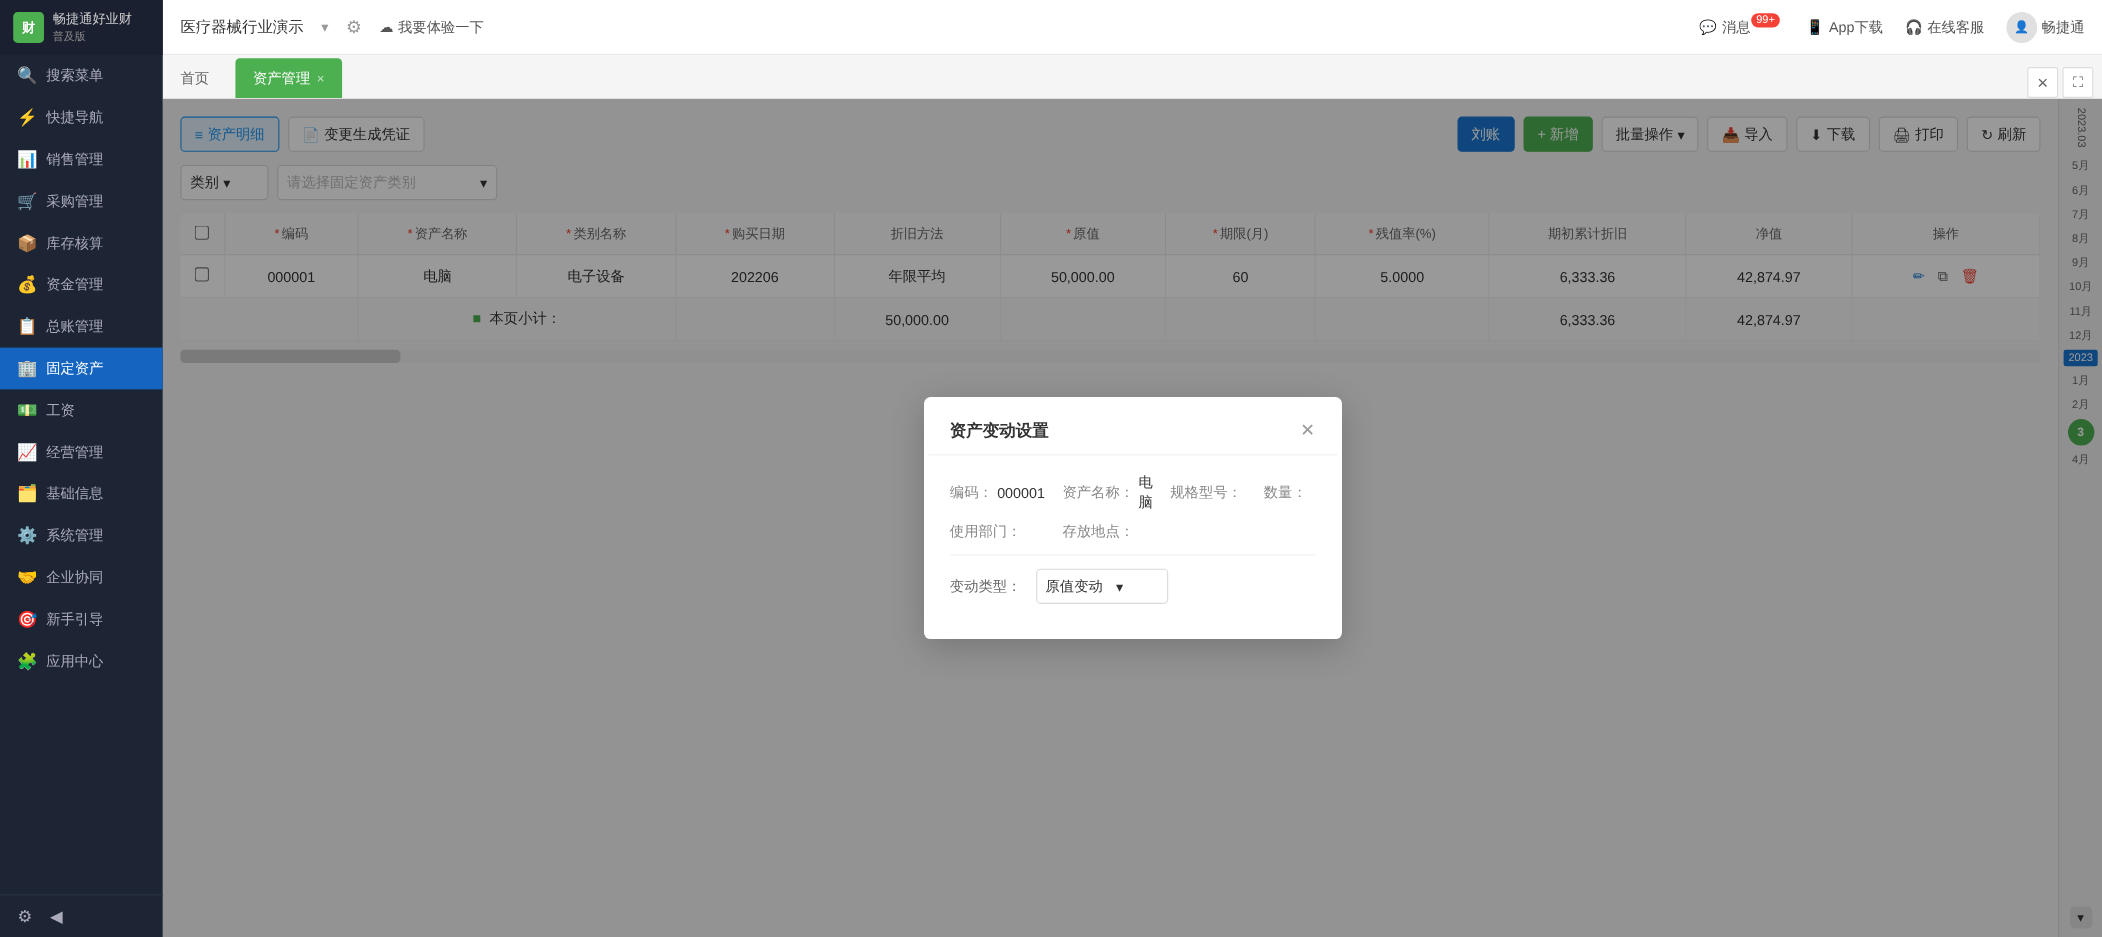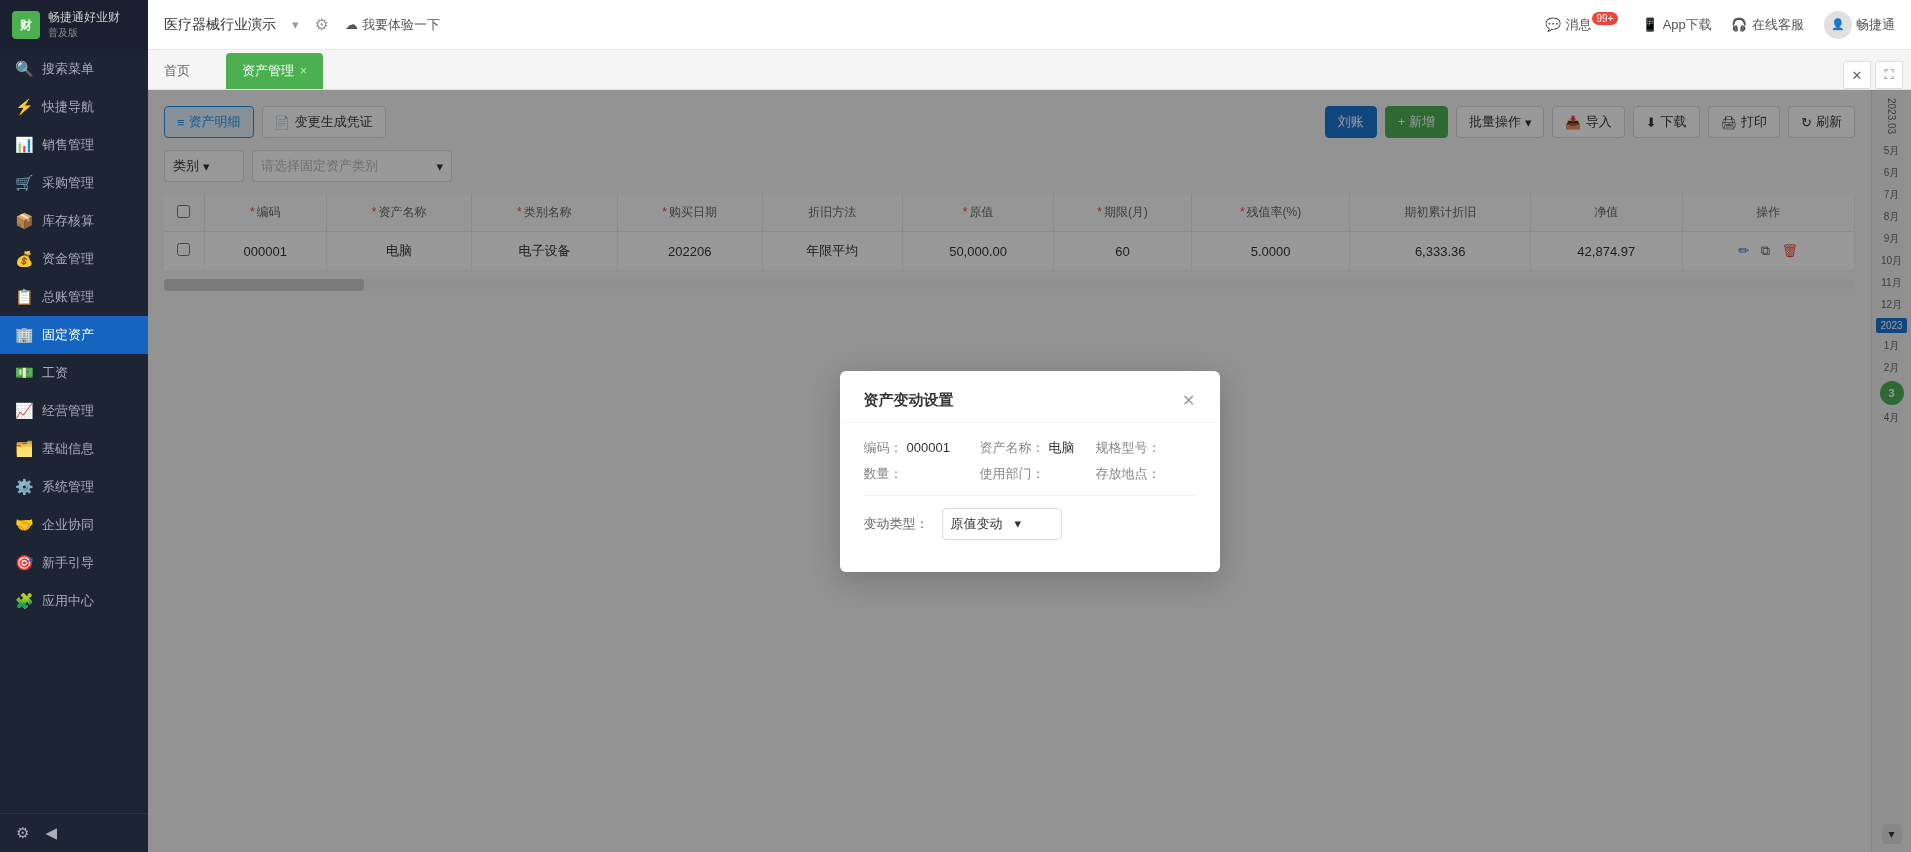--- a/index.html
+++ b/index.html
@@ -23,21 +23,21 @@
 
     
     .top-header { height: 50px; background: #fff; display: flex; align-items: center; padding: 0 16px; border-bottom: 1px solid #e8e8e8; gap: 16px; }
     .header-right { margin-left: auto; display: flex; align-items: center; gap: 20px; }
     .header-btn { display: flex; align-items: center; gap: 4px; color: #555; font-size: 13px; cursor: pointer; }
     .badge { background: #f44336; color: #fff; border-radius: 10px; padding: 1px 5px; font-size: 10px; position: relative; top: -6px; left: -4px; }
     .avatar { width: 28px; height: 28px; background: #e0e0e0; border-radius: 50%; display: flex; align-items: center; justify-content: center; font-size: 11px; color: #666; }
 
     
     .tabs-bar { height: 40px; background: #f5f5f5; display: flex; align-items: flex-end; padding: 0 0 0 0; border-bottom: 1px solid #e0e0e0; }
-    .tab { height: 36px; padding: 0 16px; display: flex; align-items: center; gap: 6px; cursor: pointer; font-size: 13px; color: #666; background: #e8e8e8; border-radius: 4px 4px 0 0; margin-left: 20px; }
+    .tab { height: 36px; padding: 0 16px; display: flex; align-items: center; gap: 6px; cursor: pointer; font-size: 13px; color: #666; background: #e8e8e8; border-radius: 4px 4px 0 0; margin-left: 8px; }
     .tab.active { background: #4caf50; color: #fff; }
     .tab-close { font-size: 12px; cursor: pointer; opacity: 0.7; }
     .tab-home { height: 36px; padding: 0 16px; display: flex; align-items: center; cursor: pointer; font-size: 13px; color: #666; background: transparent; }
     .tab-actions { margin-left: auto; display: flex; align-items: center; gap: 4px; padding-right: 8px; }
     .tab-action-btn { width: 28px; height: 28px; display: flex; align-items: center; justify-content: center; cursor: pointer; color: #666; border: 1px solid #ddd; border-radius: 2px; background: #fff; }
 
     
     .content-area { flex: 1; display: flex; overflow: hidden; position: relative; }
     .page-content { flex: 1; padding: 16px; overflow: auto; background: #f5f5f5; }
 
@@ -70,21 +70,21 @@
     .pagination { display: flex; align-items: center; gap: 8px; padding: 12px 0 0 0; font-size: 13px; color: #666; }
     .page-size-select { height: 28px; border: 1px solid #d9d9d9; border-radius: 4px; padding: 0 6px; font-size: 12px; }
 
     
     .modal-overlay { position: absolute; top: 0; left: 0; right: 0; bottom: 0; background: rgba(0,0,0,0.4); display: flex; align-items: center; justify-content: center; z-index: 100; }
     .modal { background: #fff; border-radius: 6px; padding: 4px; width: 380px; box-shadow: 0 8px 32px rgba(0,0,0,0.2); }
     .modal-header { padding: 16px 20px 12px; display: flex; align-items: center; justify-content: space-between; border-bottom: 1px solid #f0f0f0; }
     .modal-title { font-size: 15px; font-weight: 600; color: #333; }
     .modal-close { cursor: pointer; color: #999; font-size: 16px; }
     .modal-body { padding: 16px 20px; }
-    .modal-info-grid { display: grid; grid-template-columns: 1fr 1fr 1fr; gap: 8px 16px; margin-bottom: 12px; }
+    .modal-info-grid { display: grid; grid-template-columns: 1fr 1fr 1fr 1fr; gap: 8px 16px; margin-bottom: 12px; }
     .modal-info-item { display: flex; align-items: center; gap: 4px; font-size: 13px; }
     .modal-info-label { color: #888; white-space: nowrap; }
     .modal-info-value { color: #333; }
     .modal-divider { border: none; border-top: 1px solid #f0f0f0; margin: 12px 0; }
     .modal-field-row { display: flex; align-items: center; gap: 8px; margin-bottom: 12px; }
     .modal-field-label { color: #666; font-size: 13px; white-space: nowrap; min-width: 70px; }
     .modal-select { height: 32px; border: 1px solid #d9d9d9; border-radius: 4px; padding: 0 8px; font-size: 13px; display: flex; align-items: center; gap: 4px; cursor: pointer; min-width: 120px; background: #fff; }
     .modal-input { height: 32px; border: 1px solid #d9d9d9; border-radius: 4px; padding: 0 8px; font-size: 13px; flex: 1; outline: none; }
     .modal-input::placeholder { color: #bbb; }
     .modal-input-readonly { background: #fafafa; color: #555; }
@@ -305,20 +305,35 @@
             <td>60</td>
             <td>5.0000</td>
             <td>6,333.36</td>
             <td>42,874.97</td>
             <td>
               <span style="cursor:pointer;color:#1976d2;margin:0 4px;">✏</span>
               <span style="cursor:pointer;color:#666;margin:0 4px;">⧉</span>
               <span style="cursor:pointer;color:#f44336;margin:0 4px;">🗑</span>
             </td>
           </tr>
+          <tr class="subtotal-row">
+            <td colspan="2"></td>
+            <td colspan="2">
+              <span style="color:#4caf50;margin-right:4px;">■</span>
+              <span>本页小计：</span>
+            </td>
+            <td></td>
+            <td>50,000.00</td>
+            <td></td>
+            <td></td>
+            <td></td>
+            <td>6,333.36</td>
+            <td>42,874.97</td>
+            <td></td>
+          </tr>
         </tbody>
       </table>
 
       <div style="height:12px;background:#f0f0f0;border-radius:4px;margin-top:8px;position:relative;">
         <div style="width:200px;height:100%;background:#ccc;border-radius:4px;"></div>
       </div>
 
     </div>
 
     <div class="right-sidebar">

